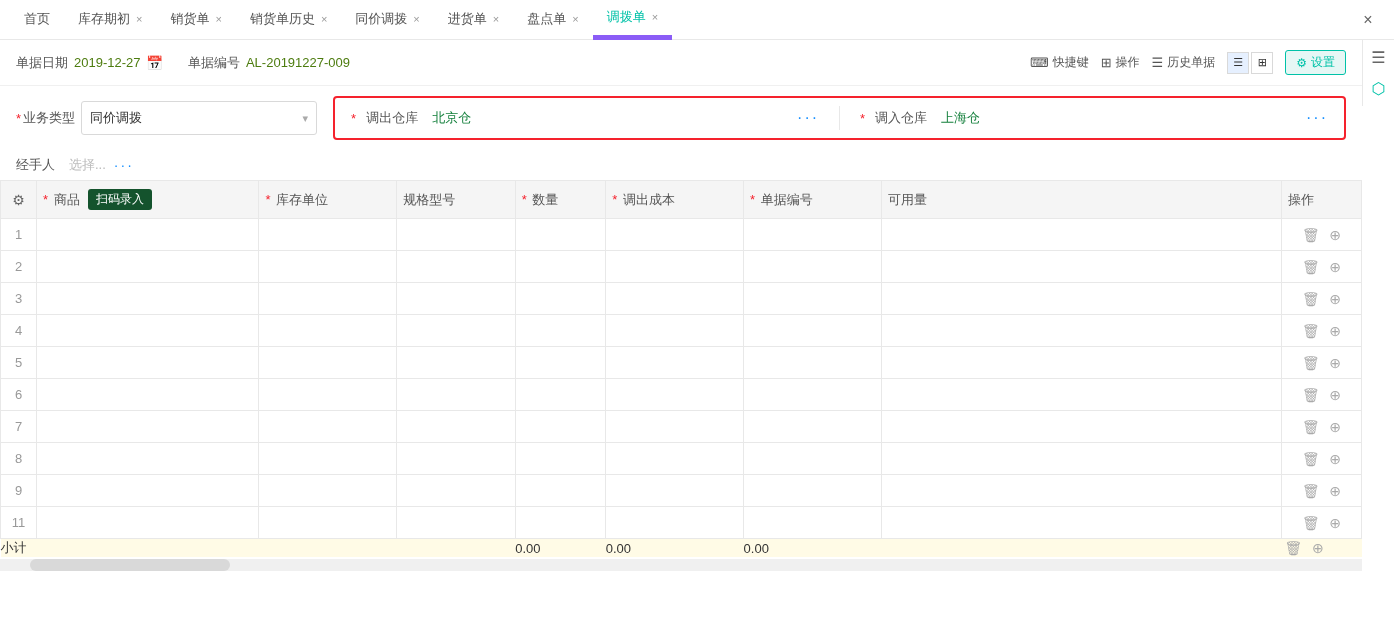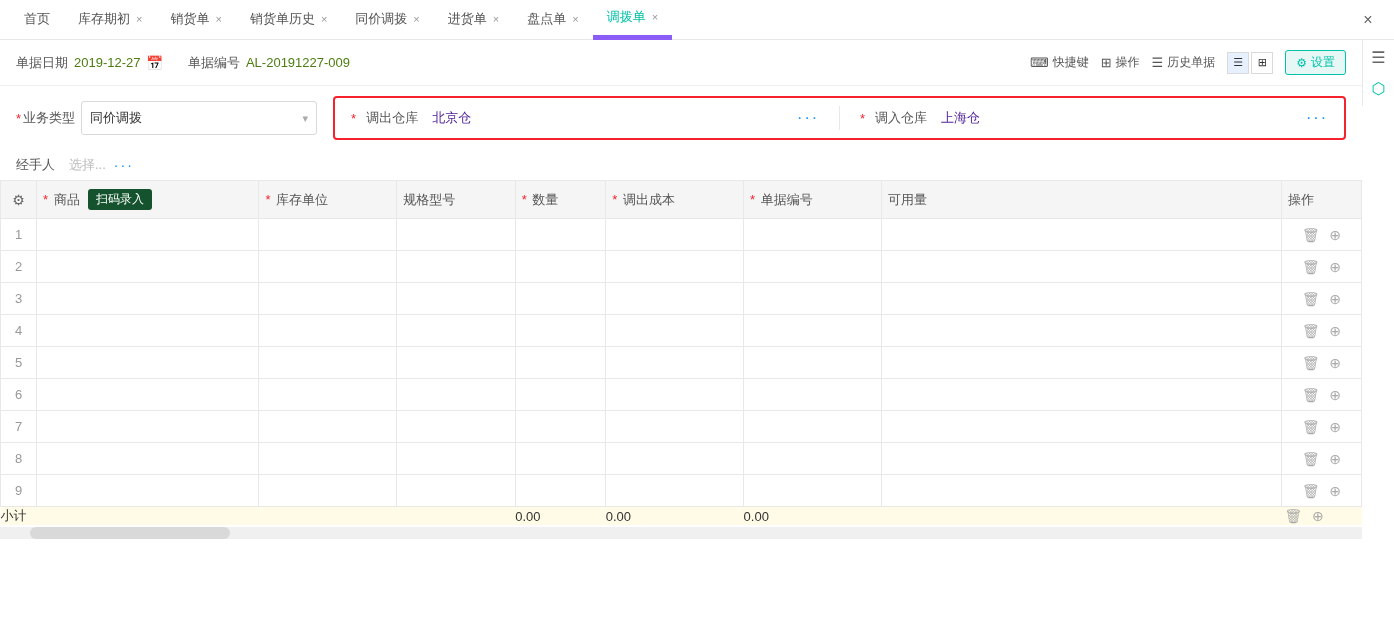--- a/index.html
+++ b/index.html
@@ -68,21 +68,21 @@
 
     
     .warehouse-section {
       border: 2px solid #f5222d; border-radius: 4px;
       display: flex; align-items: center;
       padding: 8px 16px; flex: 1; gap: 20px;
     }
     .warehouse-field {
       display: flex; align-items: center; flex: 1; gap: 8px;
     }
-    .warehouse-value { color: #4c1d95; font-weight: 500; flex: 1; }
+    .warehouse-value { color: #15803d; font-weight: 500; flex: 1; }
     .more-btn { color: #1890ff; cursor: pointer; font-size: 16px; letter-spacing: 2px; }
     .divider-v { width: 1px; height: 24px; background: #e8e8e8; }
 
     
     .form-row-2 {
       display: flex; align-items: center; padding: 6px 16px; gap: 8px;
     }
     .placeholder-text { color: #bbb; }
 
     
@@ -409,20 +409,34 @@
       <td></td>
       <td></td>
       <td></td>
       <td class="col-ops">
         <span class="op-icon">🗑</span>
         <span class="op-icon op-icon-copy">⊕</span>
       </td>
     </tr>
             <tr>
       <td class="row-num">9</td>
+      <td></td>
+      <td></td>
+      <td></td>
+      <td></td>
+      <td></td>
+      <td></td>
+      <td></td>
+      <td class="col-ops">
+        <span class="op-icon">🗑</span>
+        <span class="op-icon op-icon-copy">⊕</span>
+      </td>
+    </tr>
+            <tr>
+      <td class="row-num">11</td>
       <td></td>
       <td></td>
       <td></td>
       <td></td>
       <td></td>
       <td></td>
       <td></td>
       <td class="col-ops">
         <span class="op-icon">🗑</span>
         <span class="op-icon op-icon-copy">⊕</span>

